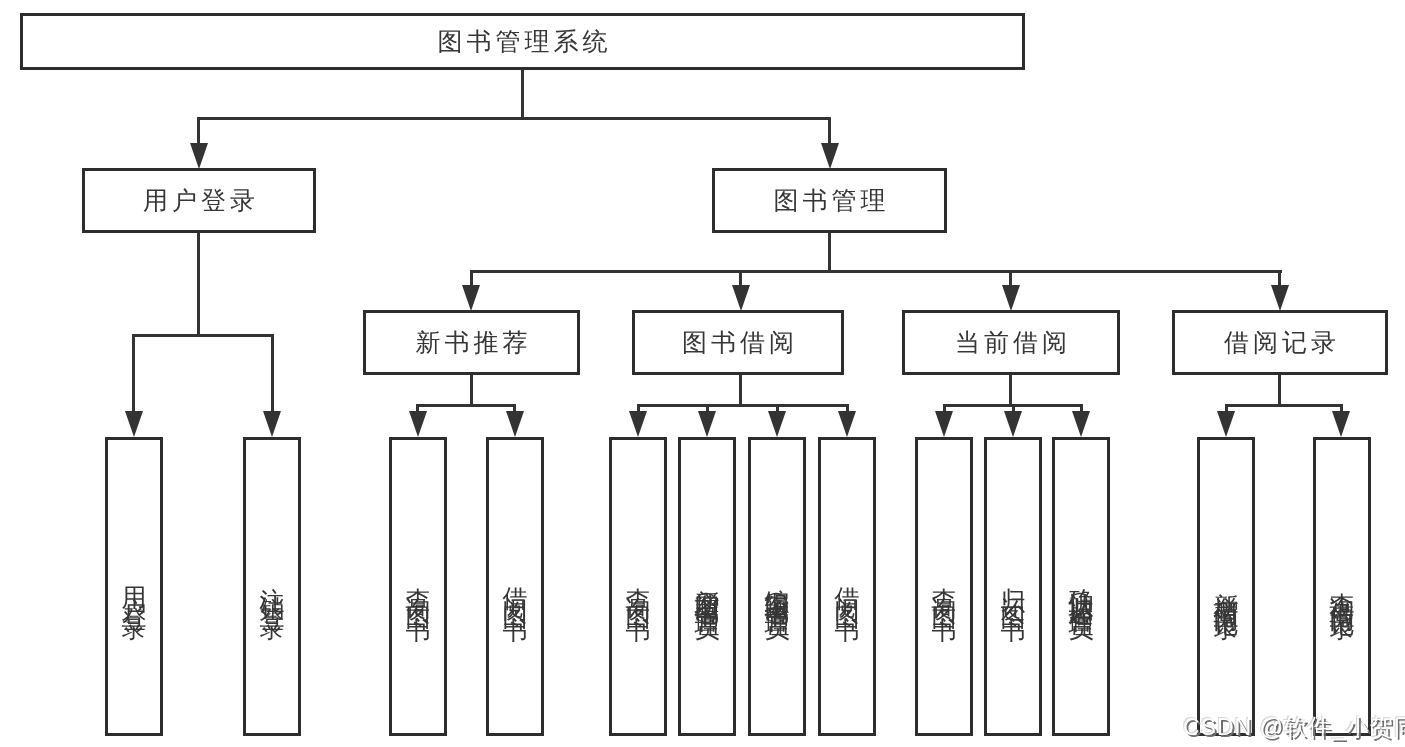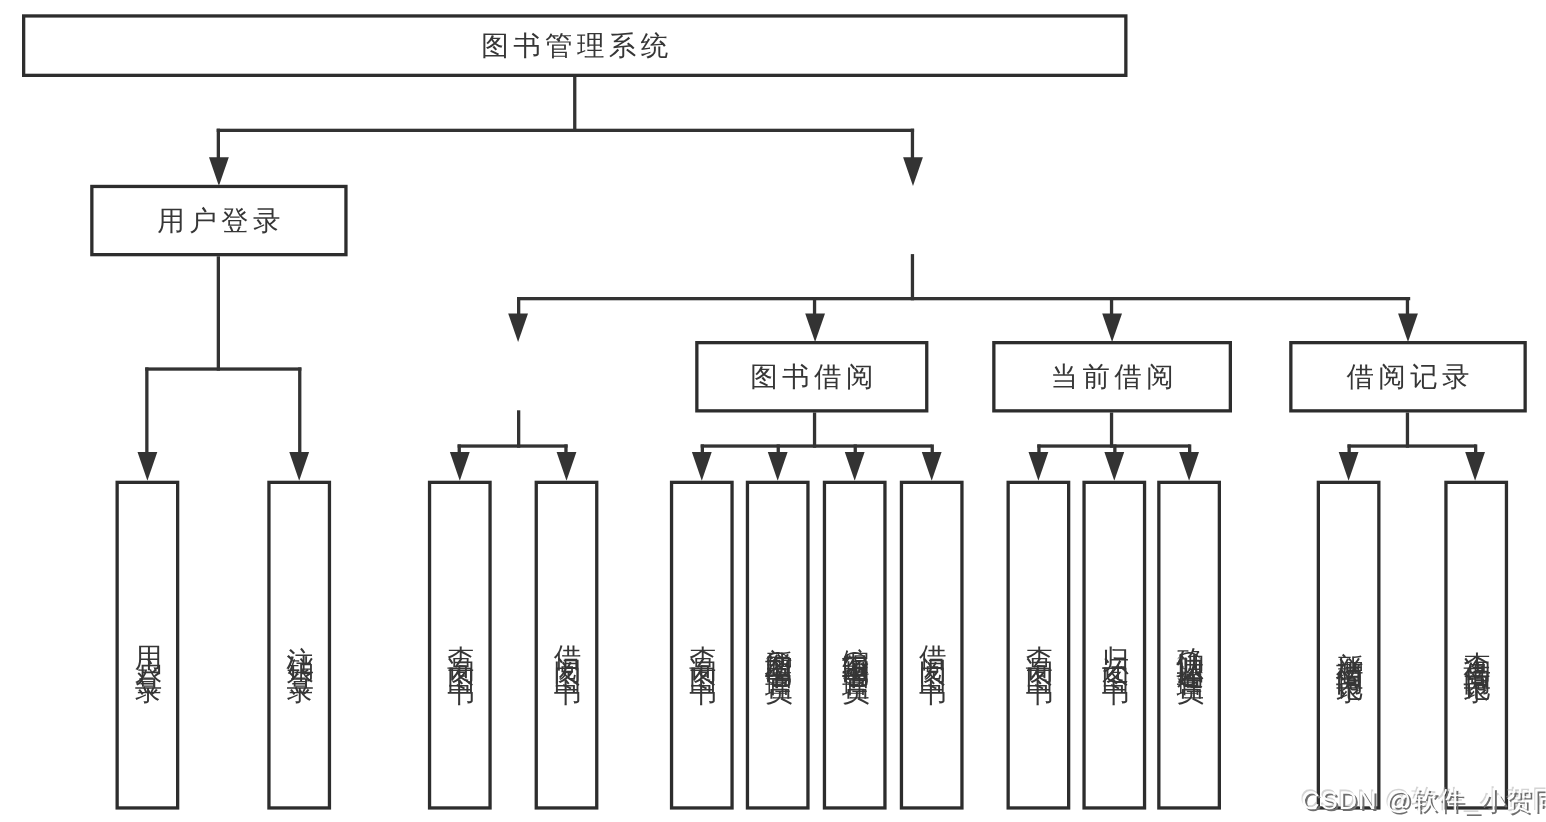--- a/index.html
+++ b/index.html
@@ -36,21 +36,23 @@
 </style>
 </head>
 <body>
 
 <div id="stage">
 
   <div class="box" style="left:20px;top:13px;width:1005px;height:57px;">图书管理系统</div>
 
   <div class="box" style="left:82px;top:168px;width:234px;height:65px;">用户登录</div>
 
+  <div class="box" style="left:712px;top:168px;width:235px;height:65px;">图书管理</div>
 
+  <div class="box" style="left:363px;top:310px;width:217px;height:65px;">新书推荐</div>
 
   <div class="box" style="left:632px;top:310px;width:212px;height:65px;">图书借阅</div>
 
   <div class="box" style="left:1172px;top:310px;width:216px;height:65px;">借阅记录</div>
 
   <div class="box" style="left:902px;top:310px;width:218px;height:65px;">当前借阅</div>
 
   <div class="box leaf" style="left:105px;top:437px;width:58px;height:299px;">用户登录</div>
 
   <div class="box leaf" style="left:243px;top:437px;width:58px;height:299px;">注销登录</div>

